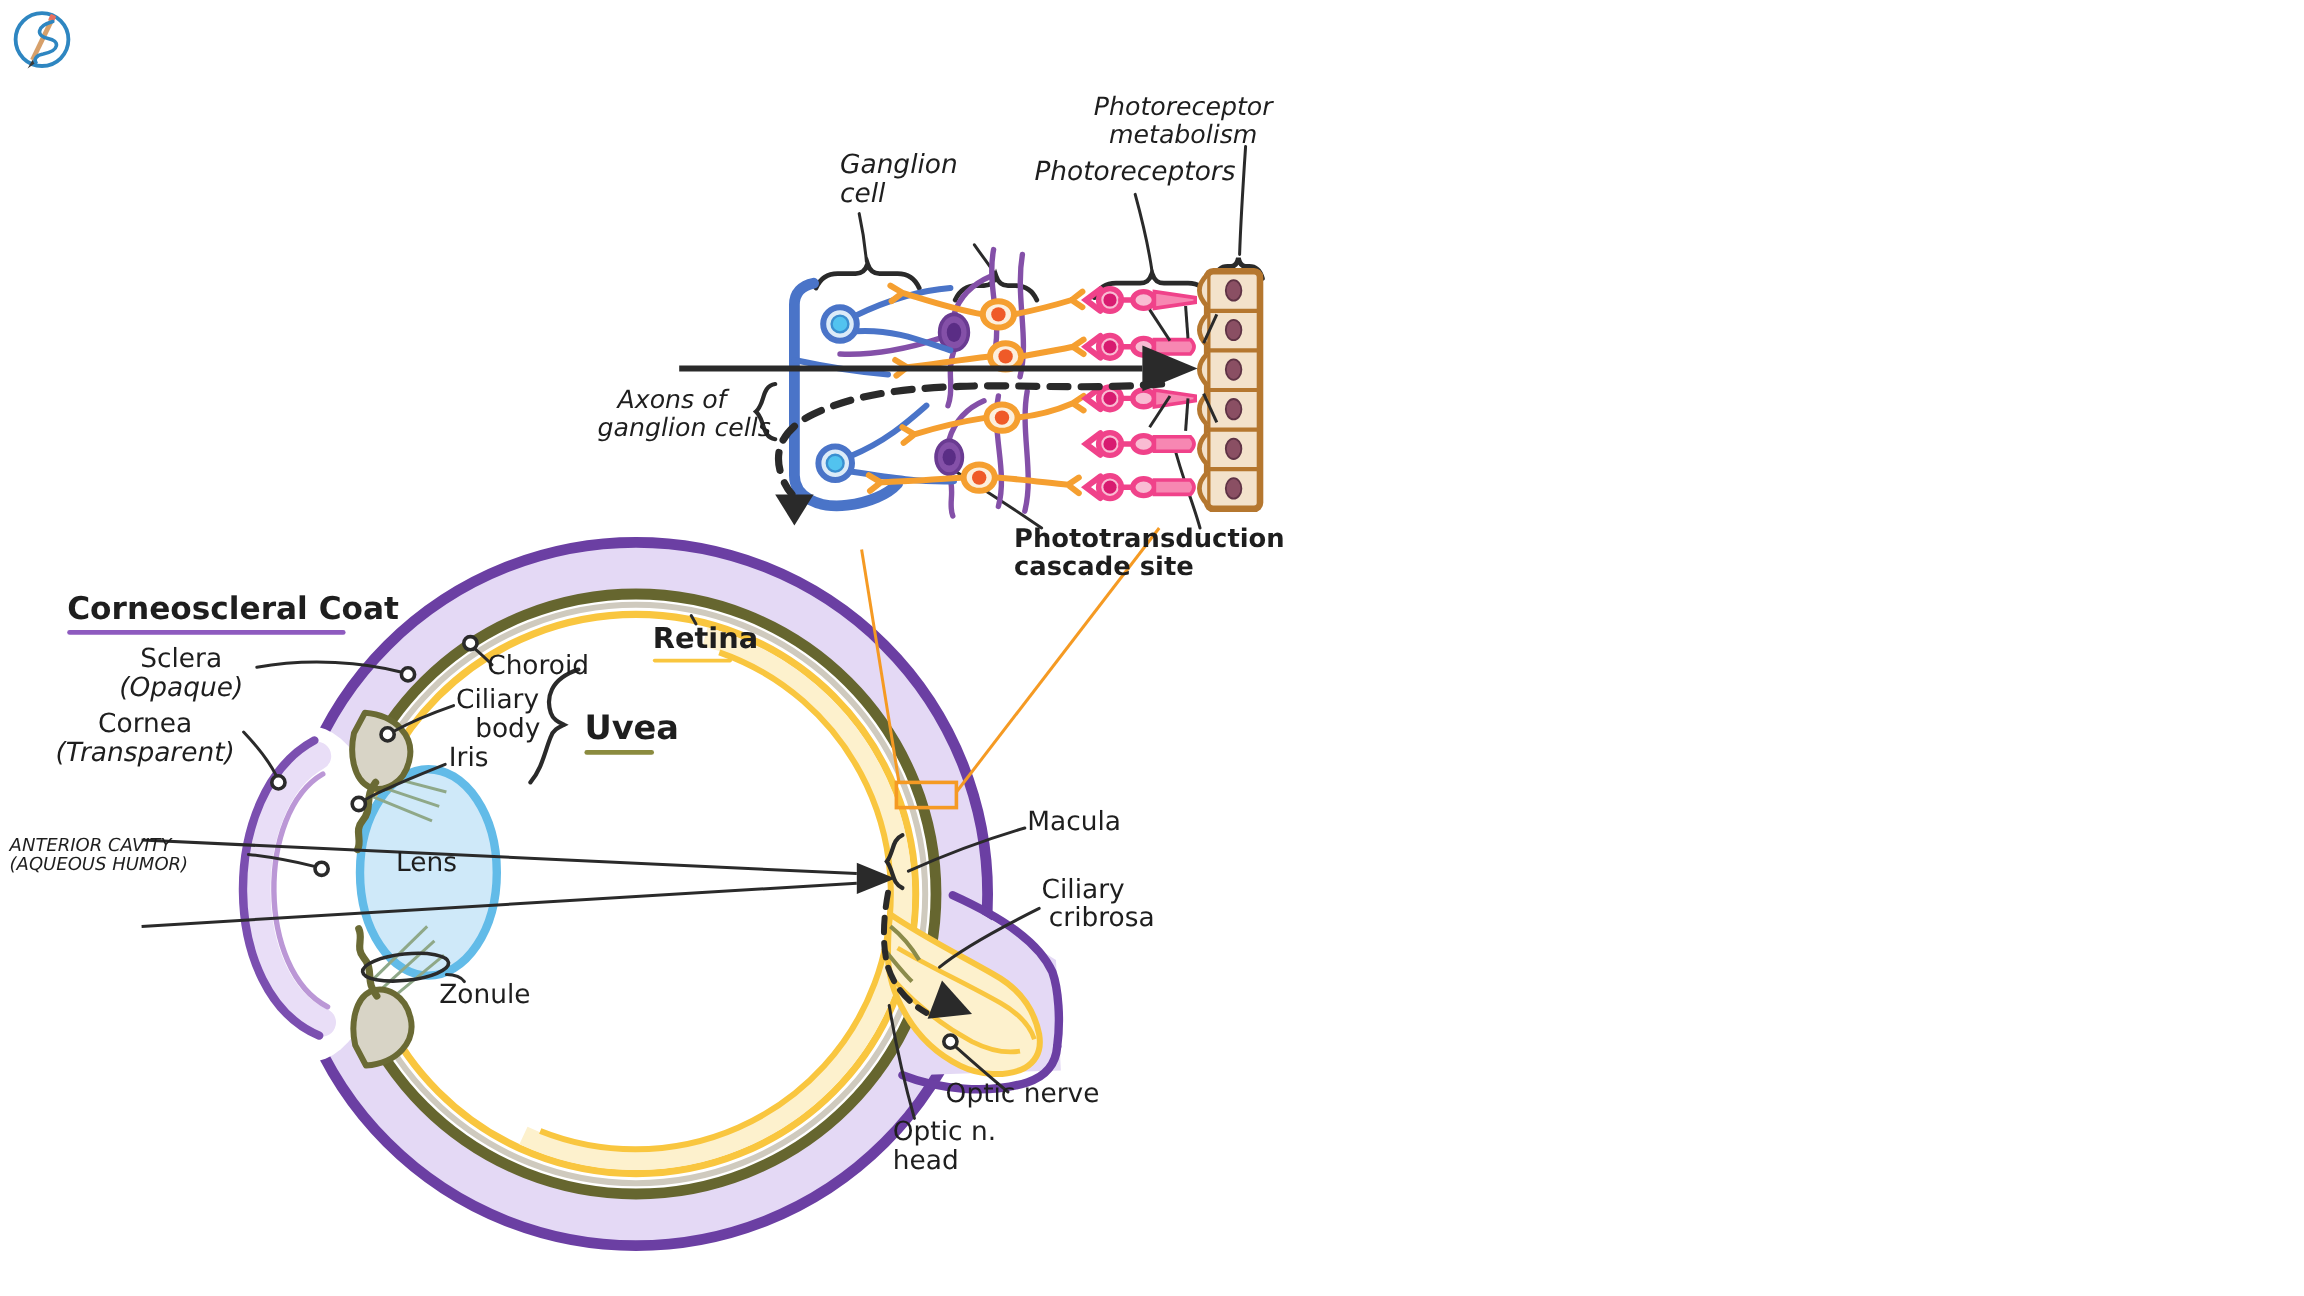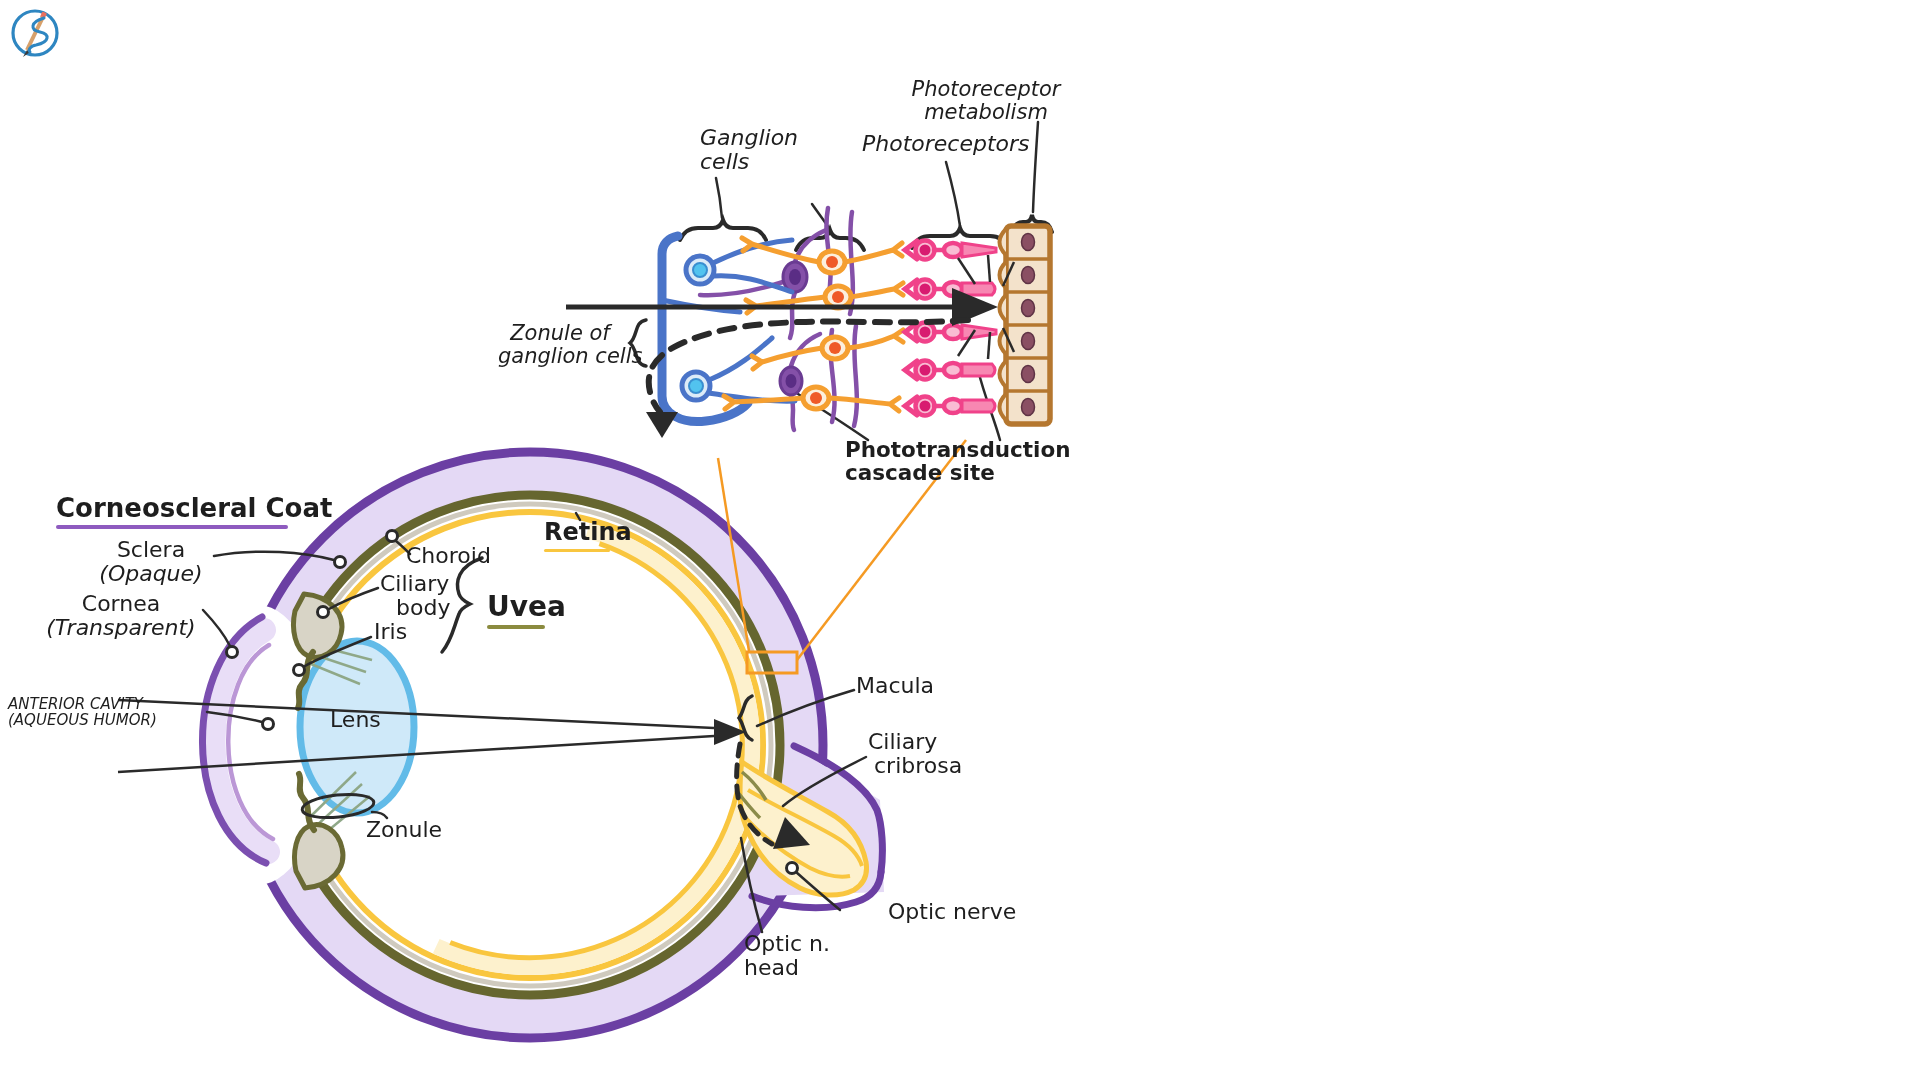--- a/index.html
+++ b/index.html
@@ -271,29 +271,29 @@
       <circle cx="323" cy="612" r="5.5"></circle>
       <circle cx="299" cy="670" r="5.5"></circle>
       <circle cx="268" cy="724" r="5.5"></circle>
       <circle cx="792" cy="868" r="5.5"></circle>
     </g>
   </g>
 </svg>
 
   <div class="lbl italic" style="left:700px;top:126px">
     <div>Ganglion</div>
-    <div>cells</div>
+    <div>cell</div>
   </div>
   <div class="lbl italic" style="left:862px;top:132px">Photoreceptors</div>
   <div class="lbl italic sm rt" style="left:903px;top:78px;width:166px">
     <div>Photoreceptor</div>
     <div>metabolism</div>
   </div>
   <div class="lbl italic sm rt" style="left:498px;top:322px;width:124px">
-    <div>Zonule of</div>
+    <div>Axons of</div>
     <div>ganglion cells</div>
   </div>
   <div class="lbl bold" style="left:56px;top:494px;font-size:26px">
     <div>Corneoscleral Coat</div>
     <div class="underline" style="width:232px;background:#8e5bbf"></div>
   </div>
 
   <div class="lbl bold" style="left:845px;top:438px;font-size:21.5px">
     <div>Phototransduction</div>
     <div>cascade site</div>
@@ -324,19 +324,19 @@
   </div>
   <div class="lbl italic caps" style="left:8px;top:696px">
     <div>ANTERIOR CAVITY</div>
     <div>(AQUEOUS HUMOR)</div>
   </div>
   <div class="lbl" style="left:856px;top:674px">Macula</div>
   <div class="lbl" style="left:868px;top:730px">
     <div>Ciliary</div>
     <div style="margin-left:6px">cribrosa</div>
   </div>
-  <div class="lbl" style="left:888px;top:900px">Optic nerve</div>
+  <div class="lbl" style="left:788px;top:900px">Optic nerve</div>
   <div class="lbl" style="left:744px;top:932px">
     <div>Optic n.</div>
     <div>head</div>
   </div>
 
 </div>
 
 </body></html>

